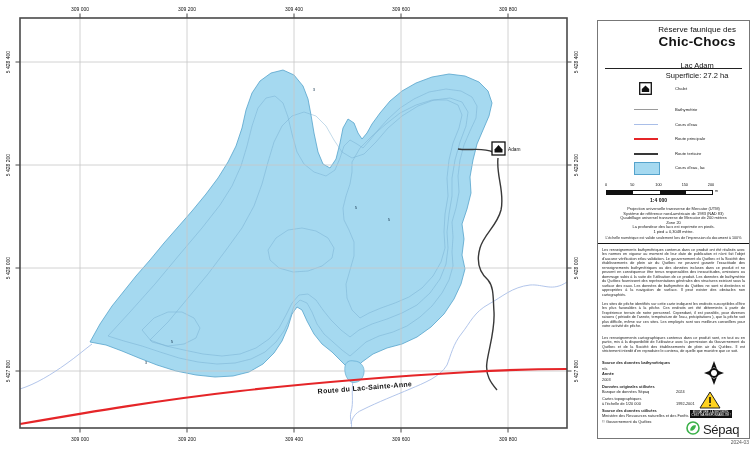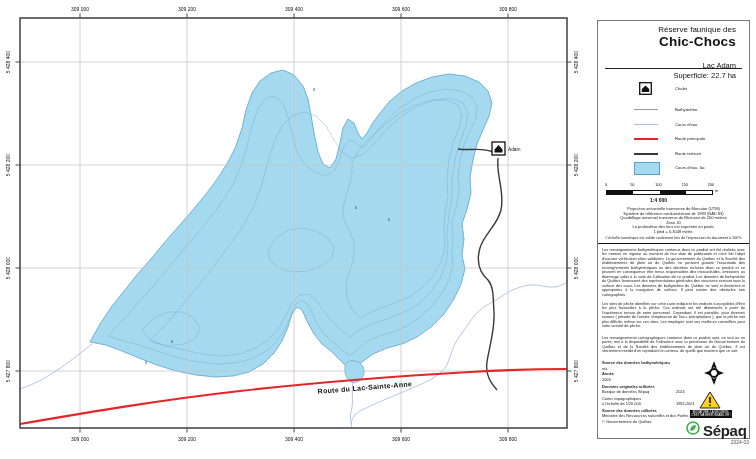--- a/index.html
+++ b/index.html
@@ -4,21 +4,21 @@
 <style>
   html,body{margin:0;padding:0;background:#fff;}
   #page{position:relative;width:756px;height:459px;background:#fff;overflow:hidden;
         font-family:"Liberation Sans",sans-serif;color:#111;}
   svg text{font-family:"Liberation Sans",sans-serif;}
 
   
   .panel{position:absolute;left:597px;top:20px;width:151px;height:417px;
          background:#fff;border:1px solid #777;}
   .panel *{position:absolute;}
-  .title-block{right:13px;top:4px;text-align:right;white-space:nowrap;}
+  .title-block{right:13px;top:4px;text-align:center;white-space:nowrap;}
   .title-block div{position:static;}
   .t-region{font-size:8px;}
   .t-park{font-size:13.5px;font-weight:bold;letter-spacing:.2px;}
   .t-lake{font-size:7.5px;margin-top:12px;}
   .t-area{font-size:7.5px;margin-top:1px;}
   .hr{left:7px;right:7px;top:47px;border-top:1px solid #222;height:0;}
 
   .lg-label{left:77px;font-size:4.2px;color:#222;white-space:nowrap;}
   .lg-line{left:36px;width:24px;}
   .lg-rect{left:36px;width:24px;height:11px;}
@@ -36,21 +36,21 @@
 
   .para{left:4px;right:4px;font-size:3.8px;line-height:4.45px;text-align:justify;color:#222;}
   .src{left:4px;font-size:3.9px;white-space:nowrap;color:#222;}
   .src.b{font-weight:bold;}
   .srcv{left:78px;font-size:3.9px;color:#222;}
 
   .warnbox{left:92px;top:389px;width:42px;background:#111;color:#fff;
            font-size:2.8px;line-height:3.2px;text-align:center;padding:1px 0;}
   .warnbox div{position:static;}
   .sepaq{left:88px;top:399px;width:60px;height:16px;}
-  .sepaq-txt{left:17px;top:2px;font-size:15px;font-weight:bold;color:#222;letter-spacing:-.3px;}
+  .sepaq-txt{left:17px;top:2px;font-size:13px;font-weight:normal;color:#222;letter-spacing:-.3px;}
 
   .version{position:absolute;right:7px;top:439px;font-size:5px;color:#555;}
 </style>
 </head>
 <body>
 
 <div id="page">
 
   <svg width="587" height="459" viewBox="0 0 587 459" style="position:absolute;left:0;top:0;">
 
@@ -152,21 +152,21 @@
       <text x="578" y="371" transform="rotate(-90 578 371)">5 427 800</text>
     </g>
   </svg>
 
   <div class="panel">
 
     <div class="title-block">
       <div class="t-region">Réserve faunique des</div>
       <div class="t-park">Chic-Chocs</div>
       <div class="t-lake">Lac Adam</div>
-      <div class="t-area">Superficie:  22.7 ha</div>
+      <div class="t-area">Superficie:  27.2 ha</div>
     </div>
     <div class="hr"></div>
 
     <svg style="left:41px;top:61px;" width="13" height="13">
       <rect x="0.7" y="0.7" width="11.6" height="11.6" fill="#fff" stroke="#111" stroke-width="1.3"></rect>
       <path d="M2.8,7 L6.5,3.4 L10.2,7 L10.2,10 L2.8,10 Z" fill="#111"></path>
     </svg>
     <span class="lg-label" style="top:65px">Chalet</span>
 
     <span class="lg-line" style="top:88px;height:1px;background:#9a9a9a"></span>

